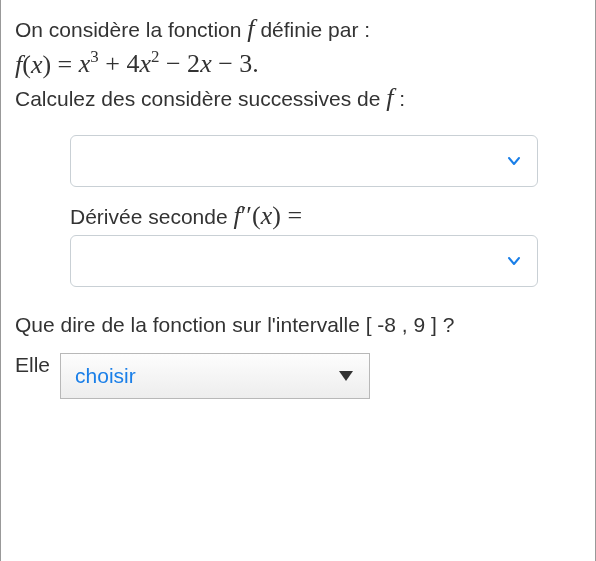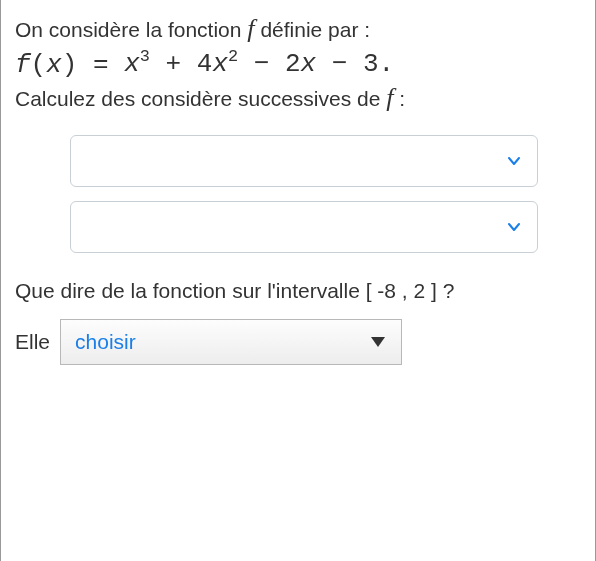--- a/index.html
+++ b/index.html
@@ -15,21 +15,21 @@
     border-left: 1px solid #999;
     border-right: 1px solid #999;
     width: 596px;
     height: 561px;
     padding: 10px 14px 10px 14px;
   }
   .line {
     line-height: 1.45;
   }
   .f-var { font-family: "Times New Roman", serif; font-style: italic; font-size: 26px; }
-  .eqline { font-family: Liberation Mono, monospace; font-style: italic; font-size: 26px; }
+  .eqline { font-family: Liberation Serif, serif; font-style: italic; font-size: 26px; }
   .eqline .upright { font-style: normal; }
   sup { font-size: 0.65em; vertical-align: super; }
   .prime { font-style: normal; }
   
   .indent-block {
     margin: 18px 0 14px 55px;
     width: 468px;
   }
   .deriv-label {
     font-size: 21px;
@@ -60,25 +60,25 @@
   }
   .chevron-blue svg { display: block; }
   
   .q-text {
     margin-top: 20px;
     line-height: 1.7;
   }
   .answer-row {
     margin-top: 10px;
     display: flex;
-    align-items: center;
+    align-items: flex-start;
     gap: 10px;
   }
   .native-select {
-    width: 342px;
+    width: 310px;
     height: 46px;
     border: 1px solid #b8b8b8;
     background: linear-gradient(#fdfdfd, #ededed);
     position: relative;
     display: flex;
     align-items: center;
     padding: 0 14px;
     cursor: pointer;
   }
   .native-select .sel-text {
@@ -117,32 +117,35 @@
 
 
     <div class="dropdown-large">
       <span class="chevron-blue">
         <svg viewBox="0 0 14 14" width="14" height="14">
             <polyline points="2,4 7,10 12,4" fill="none" stroke="#1a7fe8" stroke-width="2" stroke-linecap="round" stroke-linejoin="round"></polyline>
           </svg>
       </span>
     </div>
 
+    <div class="deriv-label">
+      <span>Dérivée seconde </span><span class="math-inline"><span>f</span><span class="prime">′′</span><span style="font-style:normal">(</span><span>x</span><span style="font-style:normal">)</span><span style="font-style:normal"> =</span></span>
+    </div>
 
     <div class="dropdown-large">
       <span class="chevron-blue">
         <svg viewBox="0 0 14 14" width="14" height="14">
             <polyline points="2,4 7,10 12,4" fill="none" stroke="#1a7fe8" stroke-width="2" stroke-linecap="round" stroke-linejoin="round"></polyline>
           </svg>
       </span>
     </div>
 
   </div>
 
-  <div class="q-text">Que dire de la fonction sur l'intervalle [ -8 , 2 ] ?</div>
+  <div class="q-text">Que dire de la fonction sur l'intervalle [ -8 , 9 ] ?</div>
 
   <div class="answer-row">
     <span>Elle</span>
     <div class="native-select">
       <span class="sel-text">choisir</span>
       <span class="tri"></span>
     </div>
   </div>
 
 </div>

